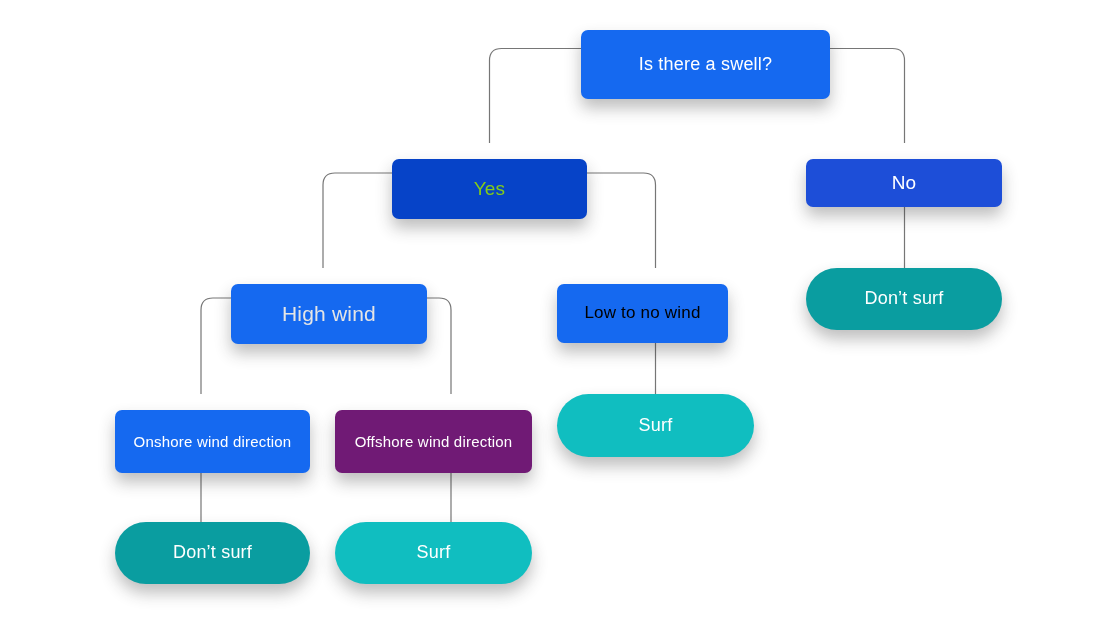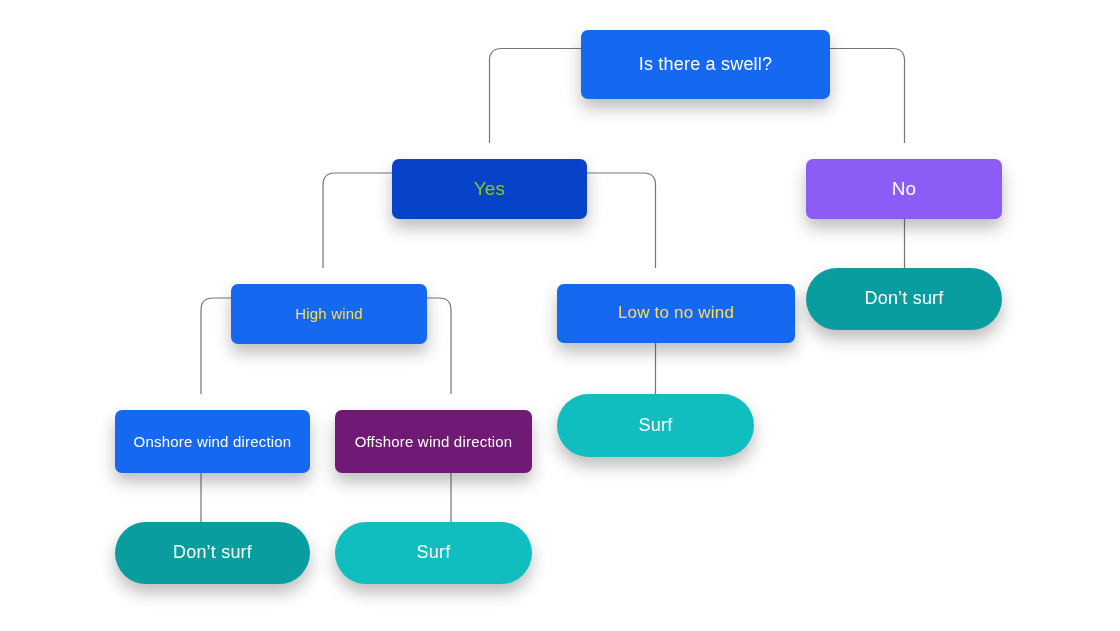--- a/index.html
+++ b/index.html
@@ -69,27 +69,27 @@
       <path d="M 201 457 L 201 522" stroke="#767676"></path>
       <path d="M 451 457 L 451 522" stroke="#767676"></path>
     </svg>
   <div id="node-layer">
       <div class="node kind-question" style="left: 581px; top: 14px; width: 249px; height: 69px; font-size: 18px; background: rgb(21, 105, 240); color: rgb(255, 255, 255);">
         <span class="node-label">Is there a swell?</span>
       </div>
       <div class="node kind-answer" style="left: 392px; top: 143px; width: 195px; height: 60px; font-size: 19px; background: rgb(6, 67, 200); color: #84cc16;">
         <span class="node-label">Yes</span>
       </div>
-      <div class="node kind-answer" style="left: 806px; top: 143px; width: 196px; height: 60px; font-size: 19px; background: #8b5cf6; color: rgb(255, 255, 255);">
+      <div class="node kind-answer" style="left: 806px; top: 143px; width: 196px; height: 48px; font-size: 19px; background: #1d4ed8; color: rgb(255, 255, 255);">
         <span class="node-label">No</span>
       </div>
-      <div class="node kind-condition" style="left: 231px; top: 268px; width: 196px; height: 60px; font-size: 15px; background: rgb(21, 105, 240); color: #fde047;">
+      <div class="node kind-condition" style="left: 231px; top: 268px; width: 196px; height: 60px; font-size: 21px; background: rgb(21, 105, 240); color: #e5e5e5;">
         <span class="node-label">High wind</span>
       </div>
-      <div class="node kind-condition" style="left: 557px; top: 268px; width: 238px; height: 59px; font-size: 17px; background: rgb(21, 105, 240); color: #fde047;">
+      <div class="node kind-condition" style="left: 557px; top: 268px; width: 171px; height: 59px; font-size: 17px; background: rgb(21, 105, 240); color: #000000;">
         <span class="node-label">Low to no wind</span>
       </div>
       <div class="node kind-outcome-stop" style="left: 806px; top: 268px; width: 196px; height: 62px; font-size: 18px; background: rgb(10, 157, 160); color: rgb(255, 255, 255);">
         <span class="node-label">Don’t surf</span>
       </div>
       <div class="node kind-condition" style="left: 115px; top: 394px; width: 195px; height: 63px; font-size: 15px; background: rgb(21, 105, 240); color: rgb(255, 255, 255);">
         <span class="node-label">Onshore wind direction</span>
       </div>
       <div class="node kind-condition" style="left: 335px; top: 394px; width: 197px; height: 63px; font-size: 15px; background: #701a75; color: rgb(255, 255, 255);">
         <span class="node-label">Offshore wind direction</span>

